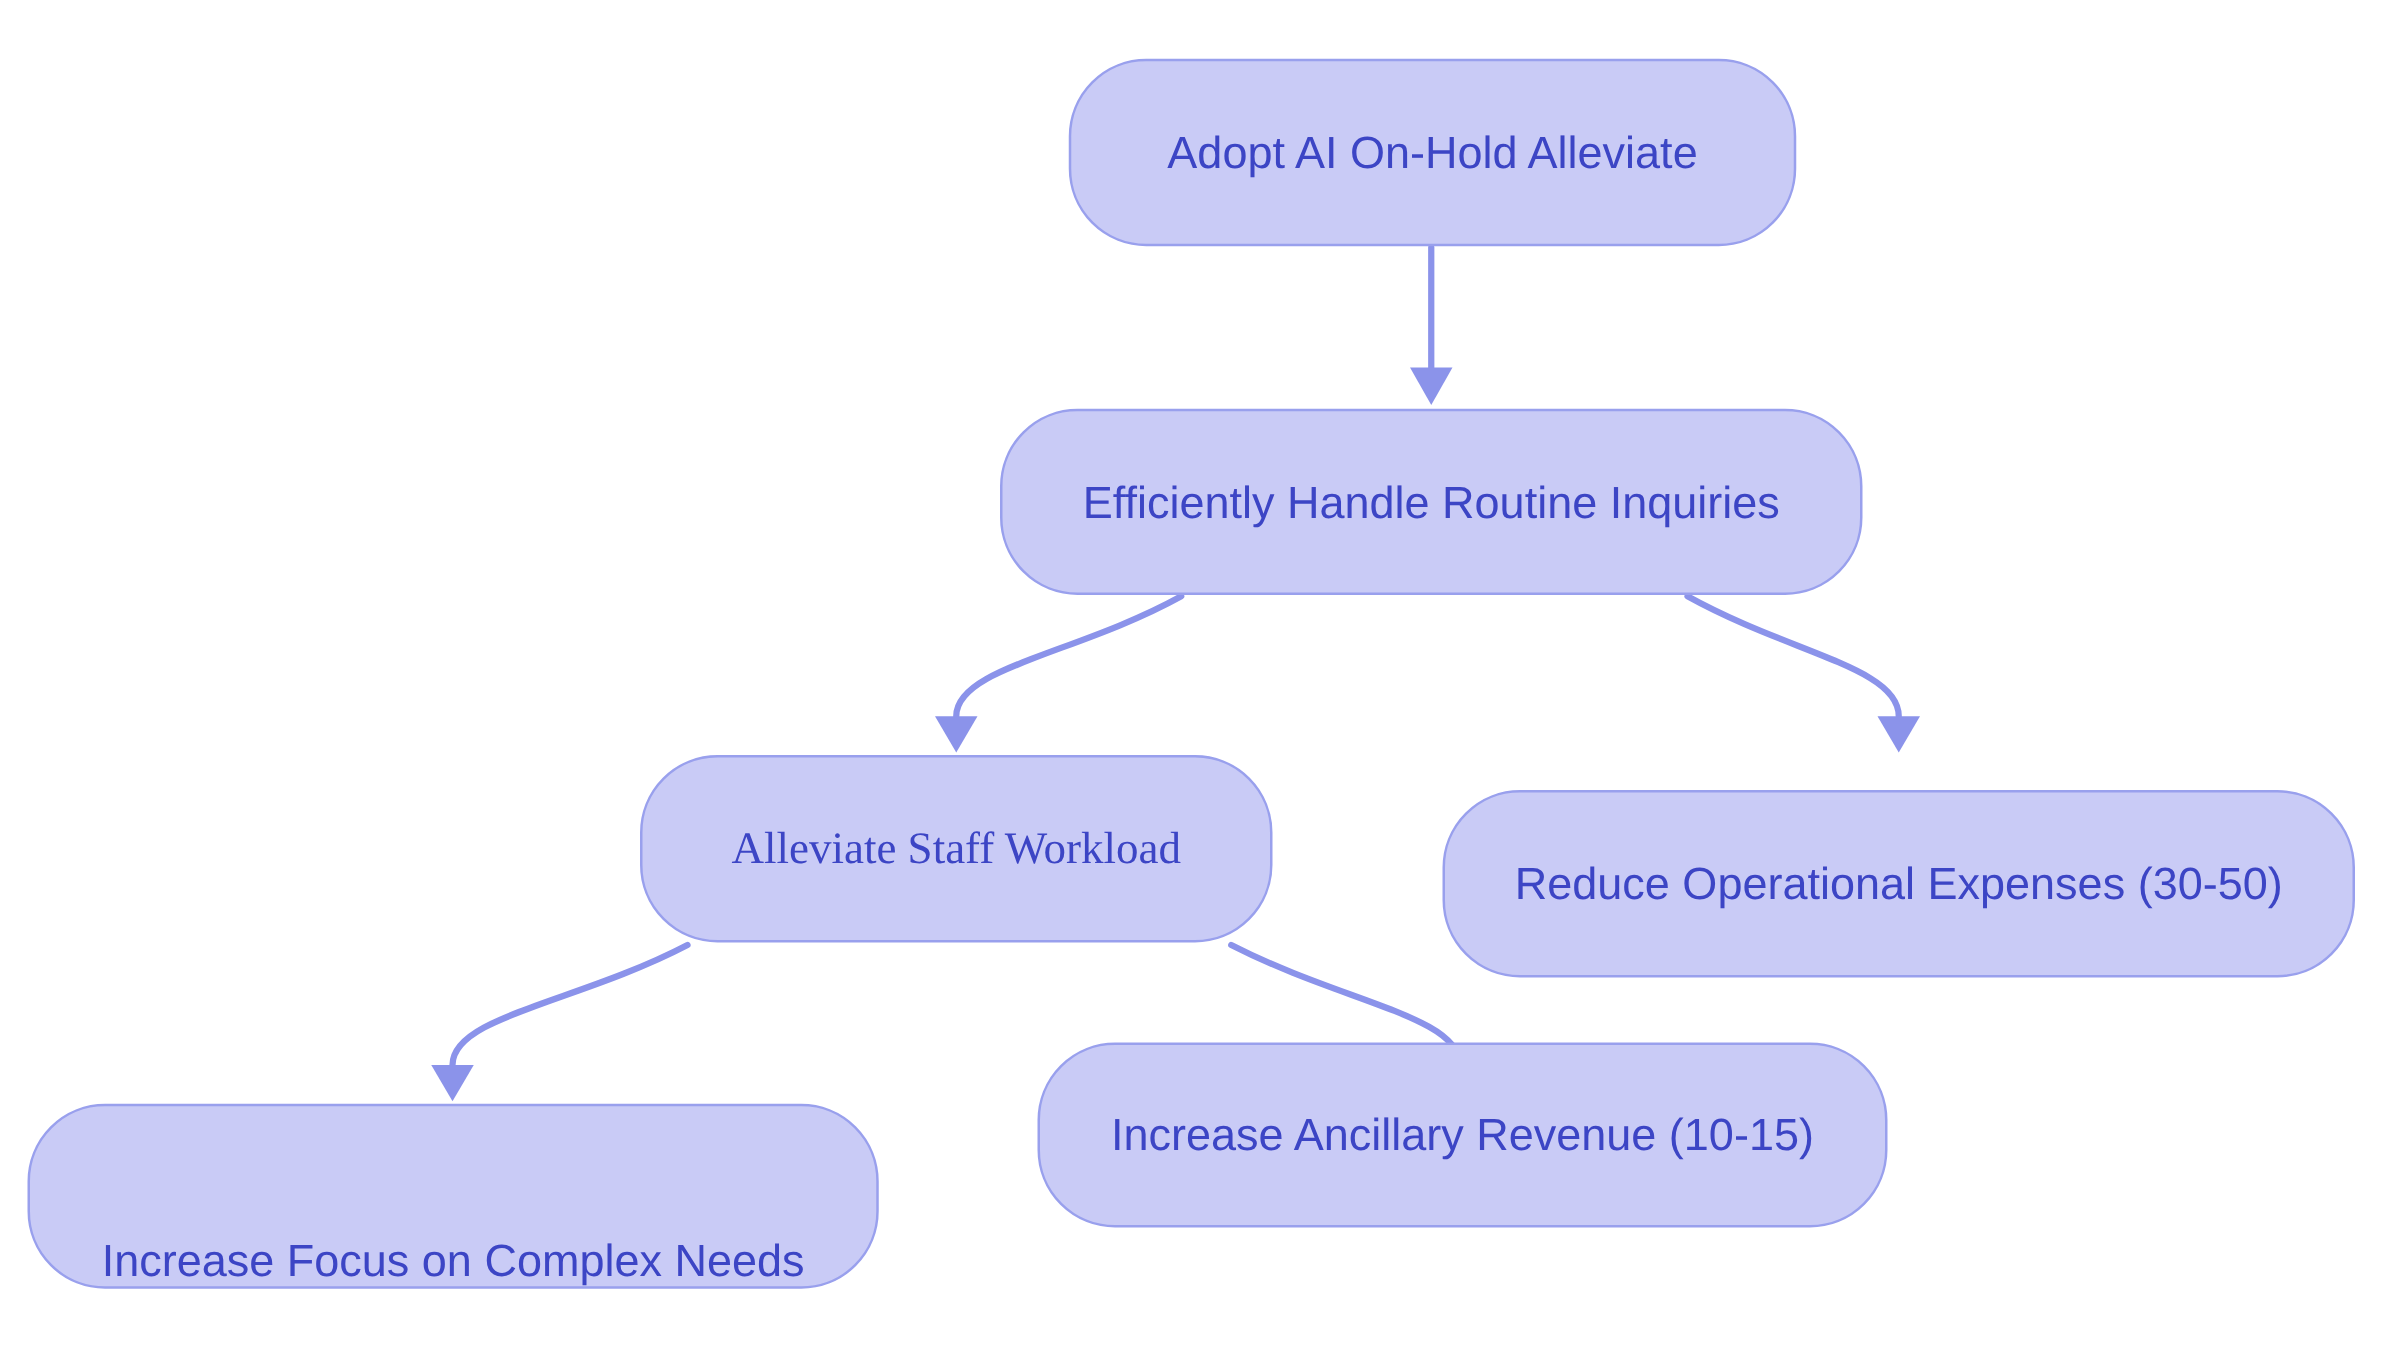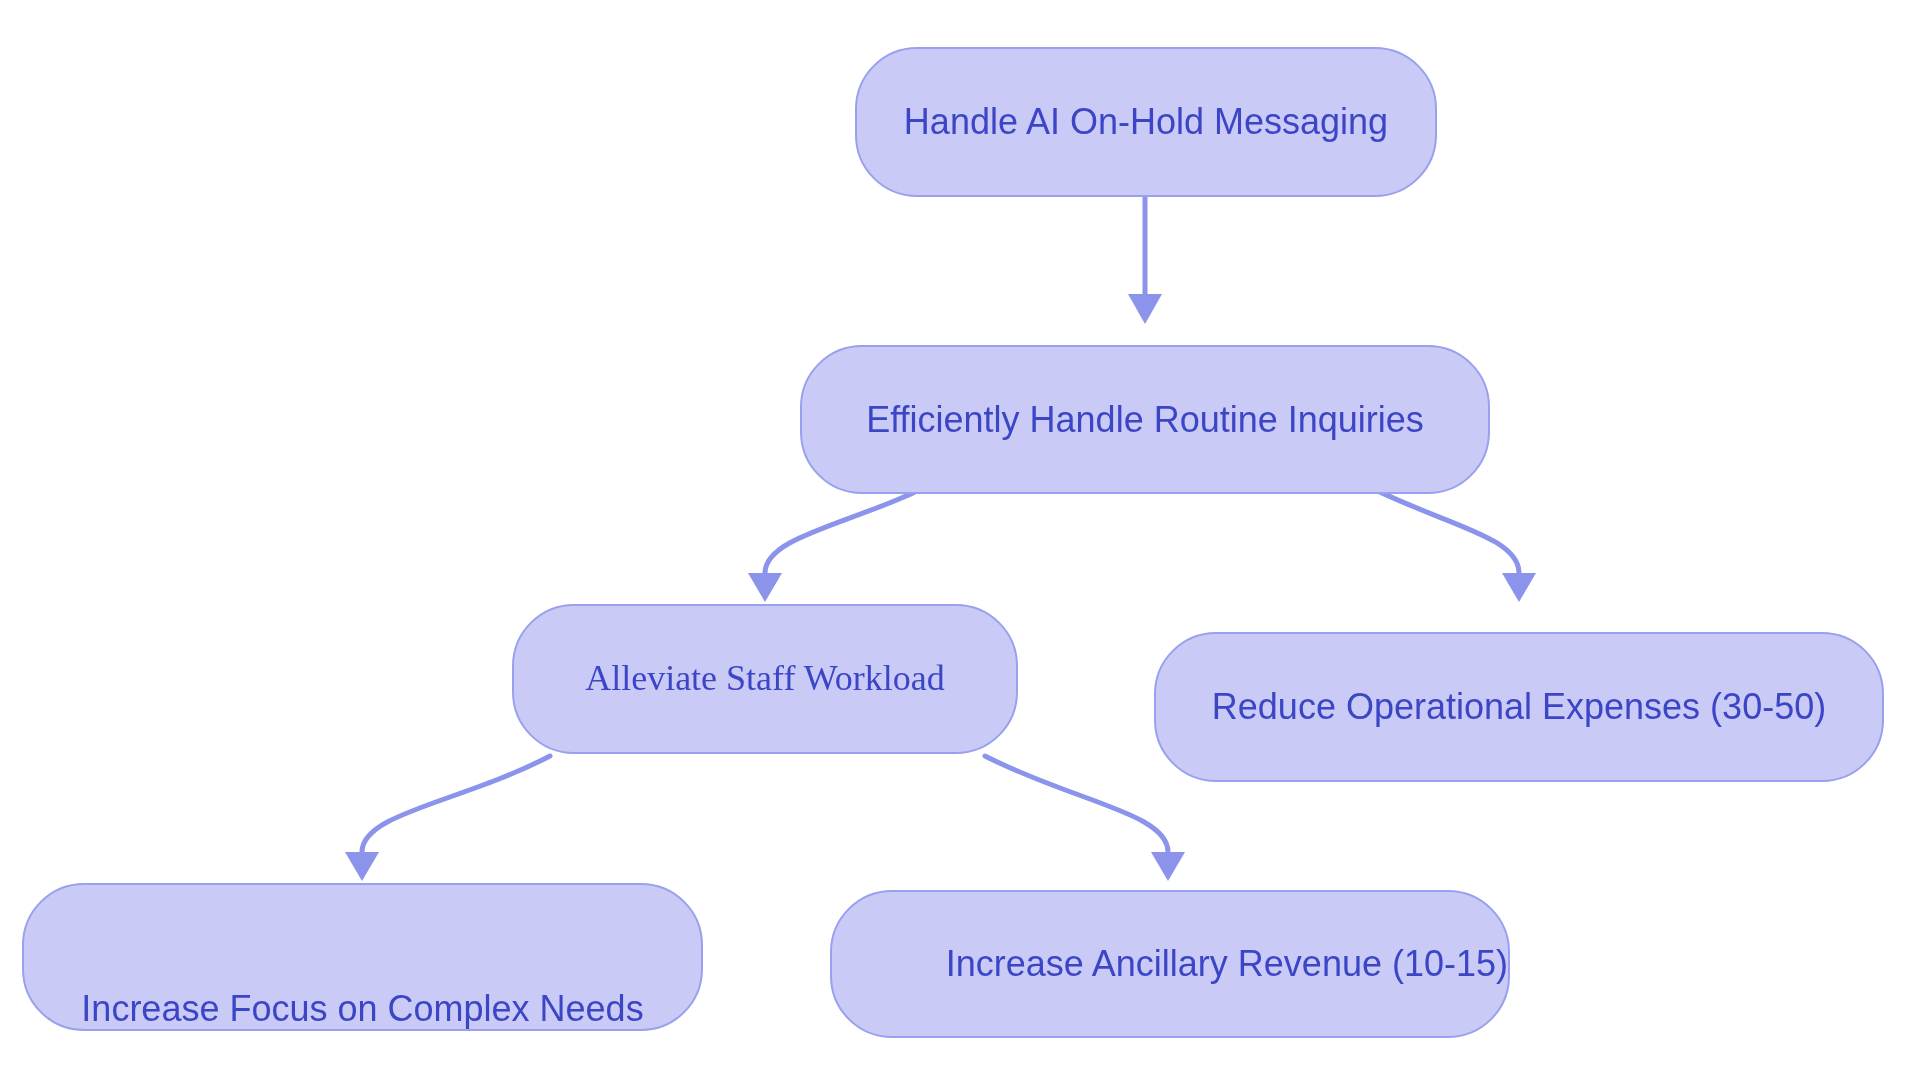--- a/index.html
+++ b/index.html
@@ -80,36 +80,36 @@
       <polygon points="345,852 379,852 362,881"></polygon>
     </g>
 
     <g>
       <path d="M 985 756 C 1075 802, 1168 813, 1168 852"></path>
       <polygon points="1151,852 1185,852 1168,881"></polygon>
     </g>
   </svg>
 
   <div class="node" style="left:855px; top:47px;  width:582px; height:150px;">
-    <span>Handle AI On-Hold Messaging</span>
+    <span>Adopt AI On-Hold Alleviate</span>
   </div>
 
-  <div class="node" style="left:800px; top:345px; width:690px; height:149px;align-items:center;">
+  <div class="node" style="left:800px; top:327px; width:690px; height:149px;align-items:center;">
     <span>Efficiently Handle Routine Inquiries</span>
   </div>
 
   <div class="node" style="left:512px; top:604px; width:506px; height:150px;font-family:Liberation Serif, serif;">
     <span>Alleviate Staff Workload</span>
   </div>
 
   <div class="node" style="left:1154px; top:632px; width:730px; height:150px;">
     <span>Reduce Operational Expenses (30-50)</span>
   </div>
 
   <div class="node" style="left:22px; top:883px; width:681px; height:148px;align-items:flex-end;">
     <span>Increase Focus on Complex Needs</span>
   </div>
 
-  <div class="node" style="left:830px; top:890px; width:680px; height:148px;justify-content:flex-end;">
+  <div class="node" style="left:830px; top:834px; width:680px; height:148px;">
     <span>Increase Ancillary Revenue (10-15)</span>
   </div>
 
 </div>
 
 </body></html>

